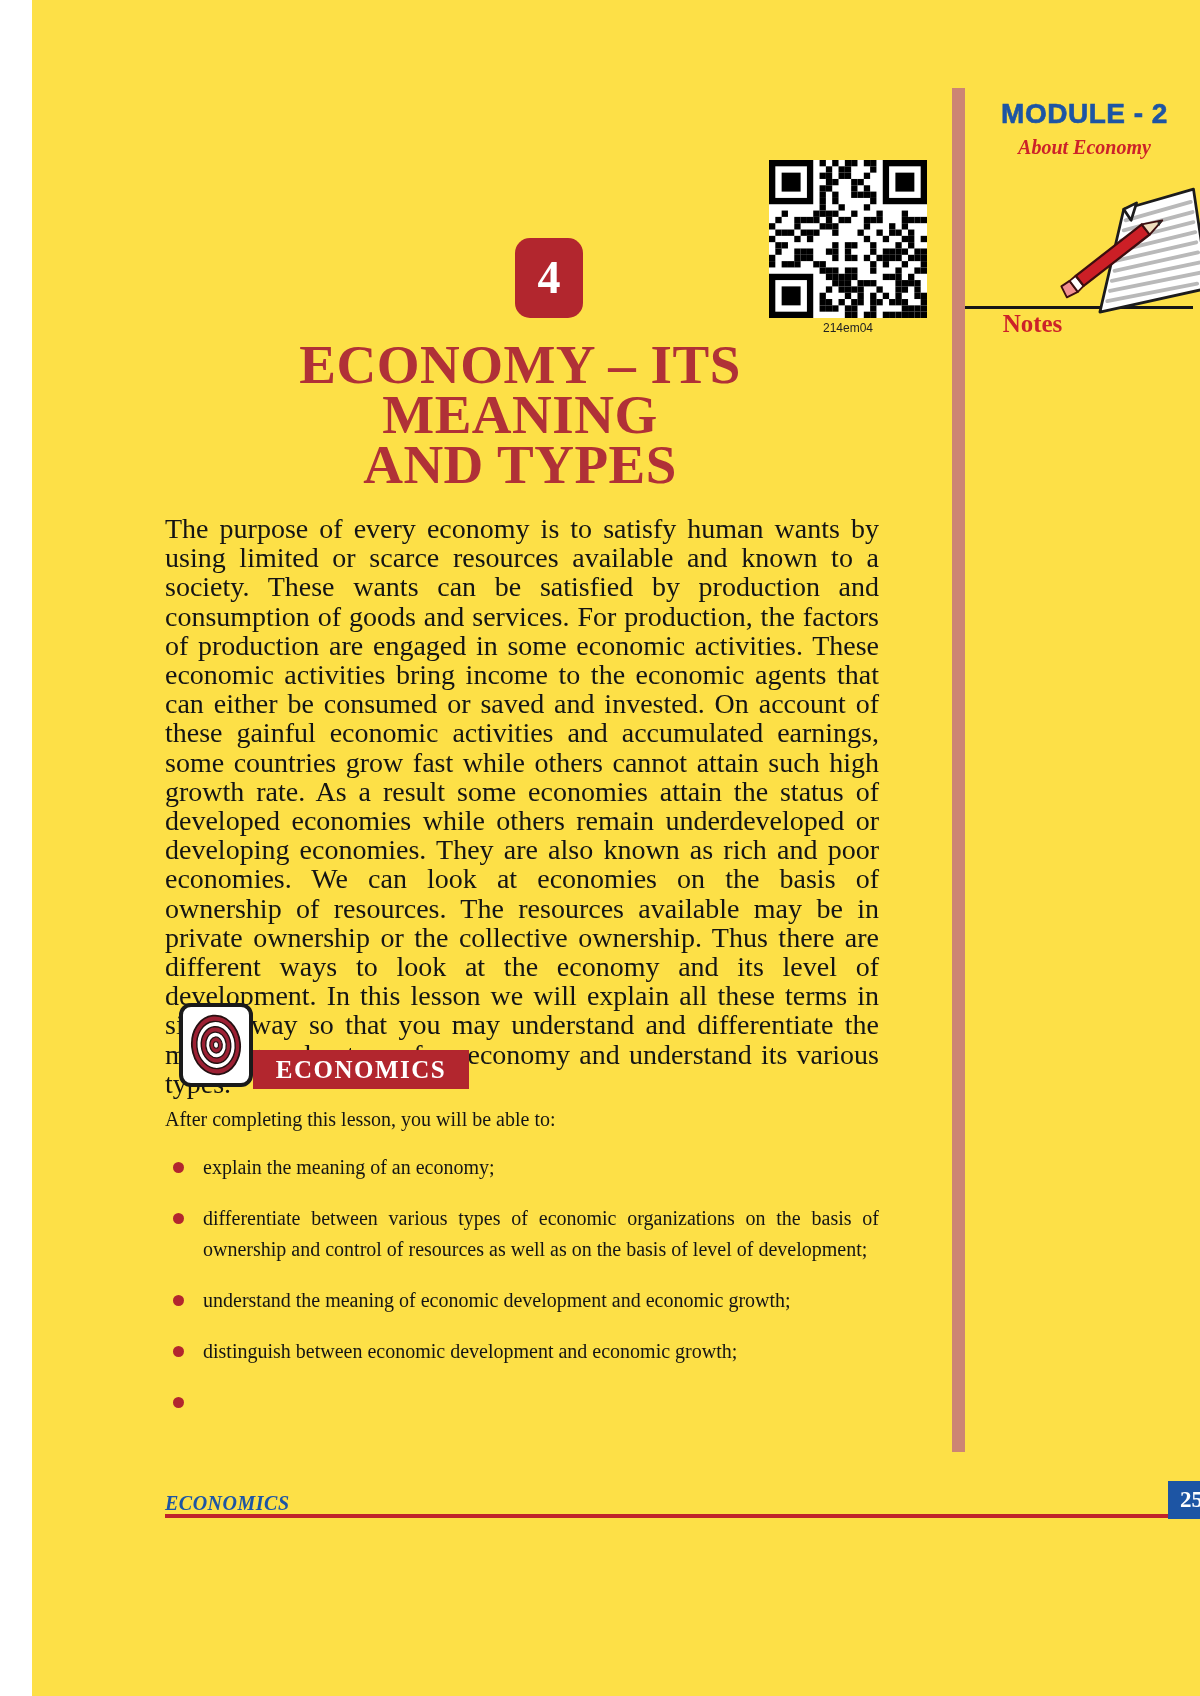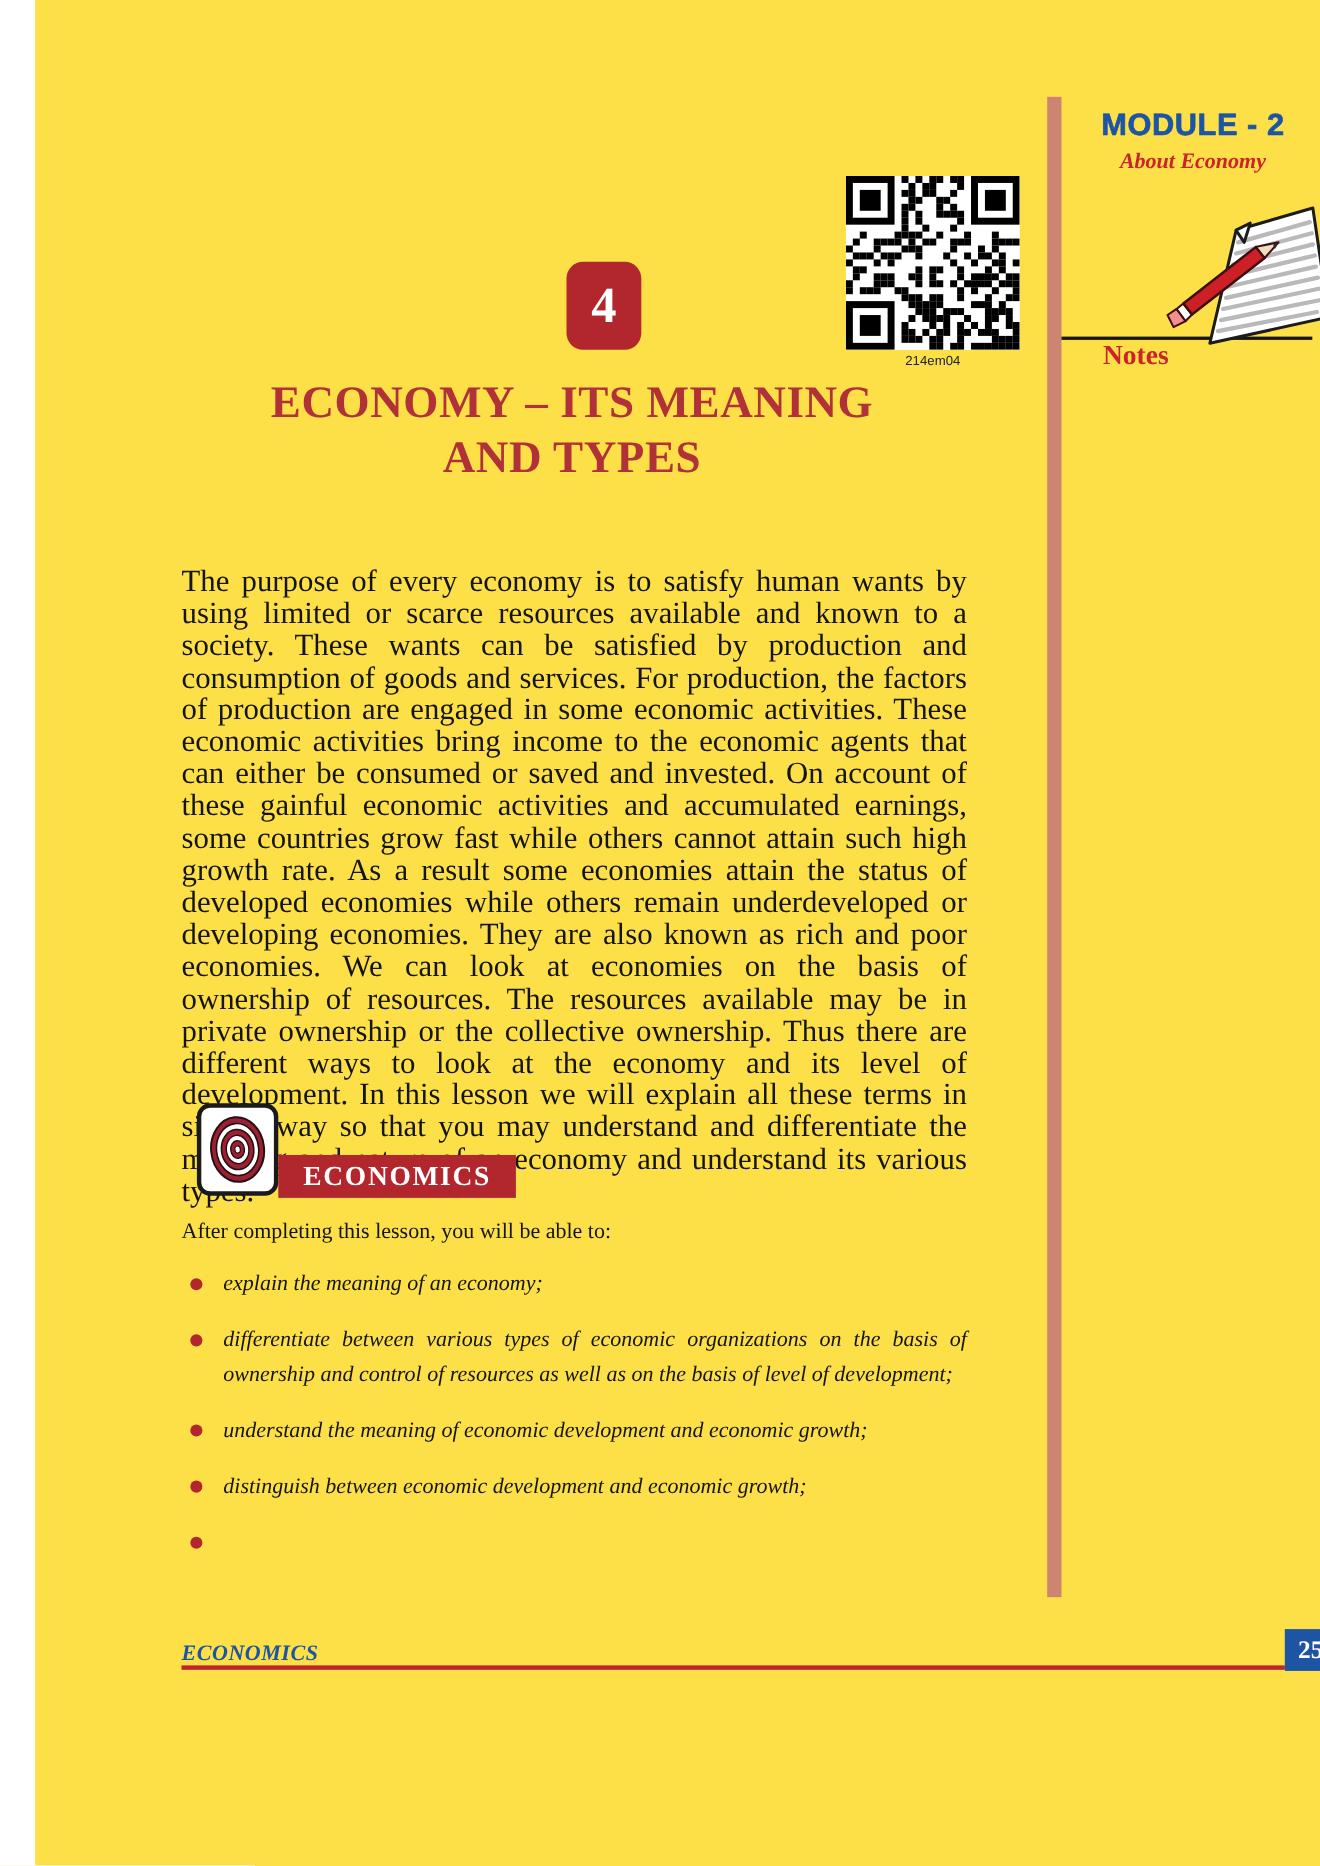--- a/index.html
+++ b/index.html
@@ -34,41 +34,41 @@
   .chapter-badge{
     position:absolute;left:483px;top:238px;width:68px;height:80px;border-radius:15px;
     background:var(--accent-red);color:#fff;font-weight:bold;font-size:46px;
     text-align:center;line-height:80px;
   }
   .qr-block{position:absolute;left:737px;top:160px;width:158px;text-align:center;}
   .qr-block svg{display:block;width:158px;height:158px;background:#fff;}
   .qr-caption{margin-top:3px;font-size:12px;color:#222;font-family:"Liberation Sans", sans-serif;}
   .lesson-title{
     position:absolute;left:130px;top:340px;width:716px;text-align:center;
-    color:#b03137;font-weight:bold;font-size:41px;line-height:50px;letter-spacing:.5px;
+    color:#b03137;font-weight:bold;font-size:55px;line-height:50px;letter-spacing:.5px;
   }
   
   .intro{
     position:absolute;left:133px;top:486px;width:714px;
     font-size:28px;line-height:29.2px;text-align:justify;
   }
   
   .obj-iconbox{
     position:absolute;left:147px;top:1003px;width:74px;height:84px;background:#fff;
     border:4px solid #1a1a1a;border-radius:12px;box-sizing:border-box;overflow:hidden;
   }
   .obj-banner{
     position:absolute;left:221px;top:1050px;width:216px;height:39px;background:var(--accent-red);
     color:#fff;font-weight:bold;font-size:25px;letter-spacing:1.5px;text-align:center;line-height:39px;
   }
   .obj-intro{position:absolute;left:133px;top:1108px;width:714px;font-size:20px;}
   .obj-list{position:absolute;left:133px;top:1152px;width:714px;list-style:none;margin:0;padding:0;}
   .obj-list li{
     position:relative;padding-left:38px;margin-bottom:20px;
-    font-size:20px;font-style:italic;line-height:31px;text-align:justify;
+    font-size:20px;line-height:31px;text-align:justify;
   }
   .obj-list li .dot{
     position:absolute;left:8px;top:10px;width:11px;height:11px;border-radius:50%;
     background:var(--accent-red);
   }
   
   .footer-book{
     position:absolute;left:133px;top:1492px;font-size:20px;font-weight:bold;font-style:italic;
     color:var(--accent-blue);letter-spacing:.5px;
   }

